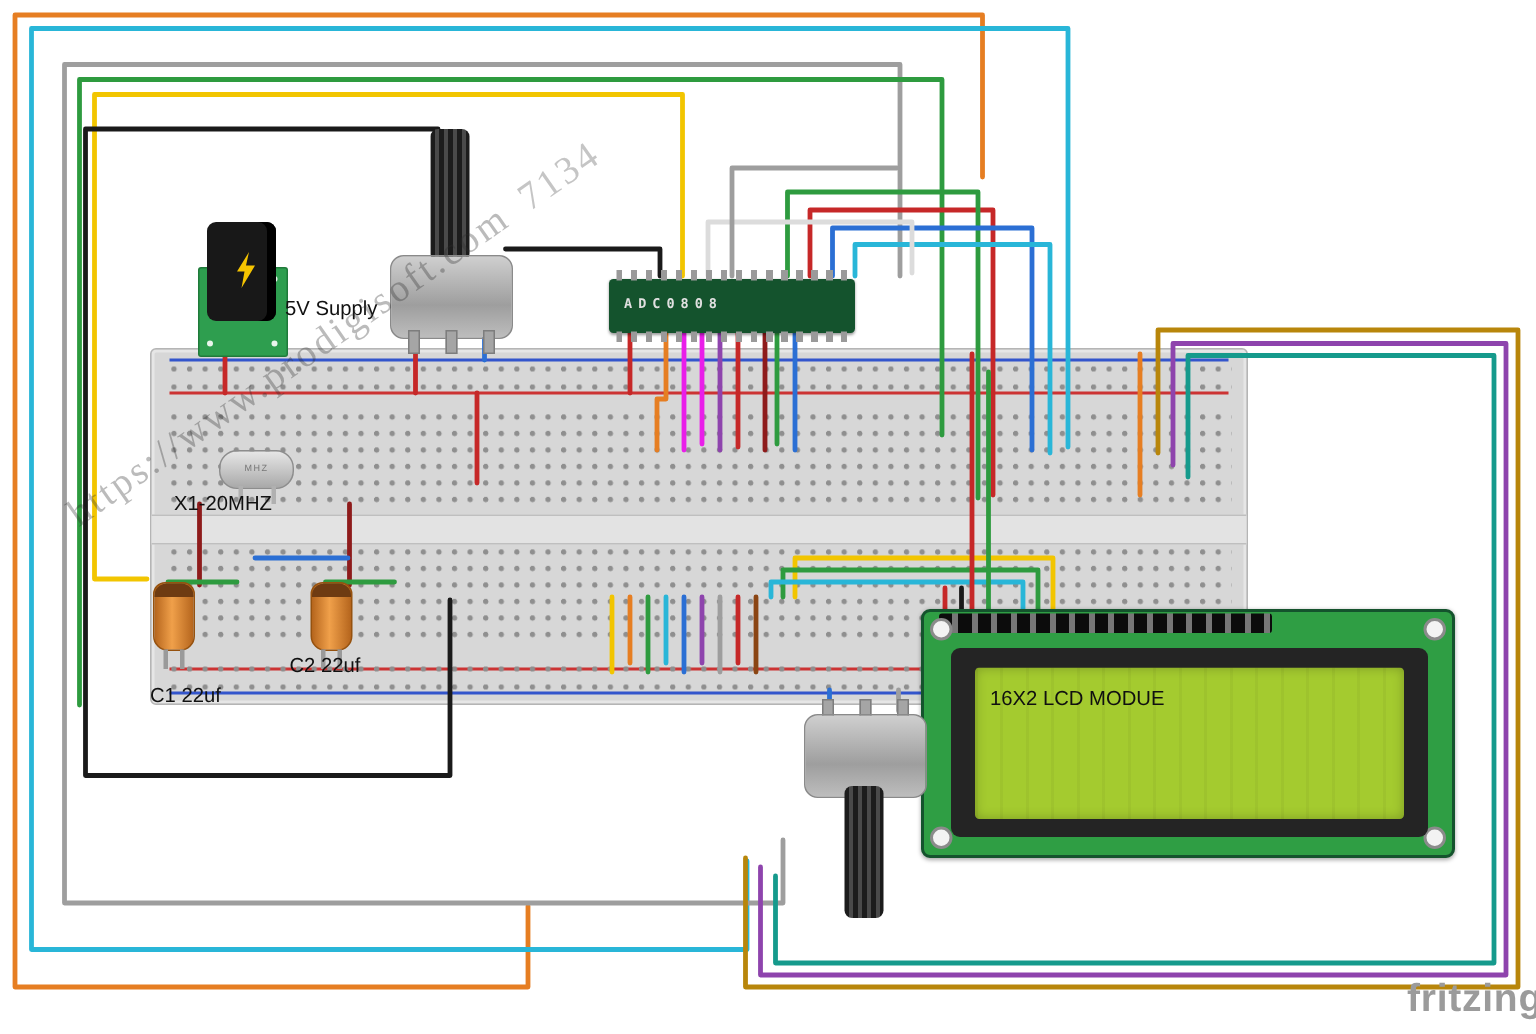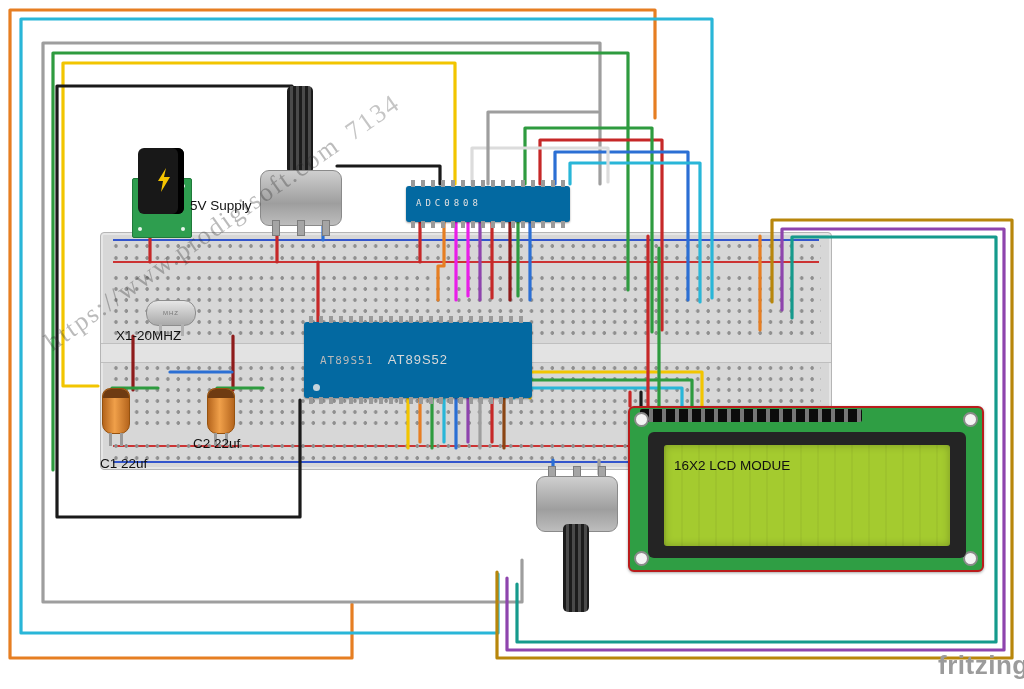--- a/index.html
+++ b/index.html
@@ -31,21 +31,21 @@
   svg.wires path{fill:none;stroke-width:3.2;stroke-linecap:round;stroke-linejoin:round;}
   .w-red{stroke:#c62828;} .w-dred{stroke:#8e1b1b;} .w-black{stroke:#1a1a1a;stroke-width:4;}
   .w-green{stroke:#2e9b3f;} .w-blue{stroke:#2b6fd4;} .w-yellow{stroke:#f2c500;}
   .w-orange{stroke:#e67e22;} .w-cyan{stroke:#29b6d8;} .w-teal{stroke:#159a8c;}
   .w-purple{stroke:#8e44ad;} .w-magenta{stroke:#e91ee9;} .w-gray{stroke:#9e9e9e;}
   .w-white{stroke:#dcdcdc;} .w-gold{stroke:#b8860b;} .w-brown{stroke:#8b4513;}
 
   
   .comp{position:absolute;z-index:8;}
 
-  .ic{background:#0369a1;border-radius:3px;box-shadow:0 1px 2px rgba(0,0,0,.4);}
+  .ic{background:#14532d;border-radius:3px;box-shadow:0 1px 2px rgba(0,0,0,.4);font-weight:bold;}
   .ic .pins-t,.ic .pins-b{position:absolute;left:5px;right:5px;height:7px;
       background:repeating-linear-gradient(90deg,#9a9a9a 0 4px,rgba(0,0,0,0) 4px 10px);}
   .ic .pins-t{top:-6px;} .ic .pins-b{bottom:-6px;}
   .ic .pin1{position:absolute;left:9px;bottom:7px;width:7px;height:7px;border-radius:50%;background:#e8e8e8;opacity:.85;}
   .adc{left:406px;top:186px;width:164px;height:36px;}
   .adc .chip-label{position:absolute;left:10px;top:12px;color:#e0e0e0;font-size:9px;
        font-family:"DejaVu Sans Mono",monospace;letter-spacing:4px;}
   .mcu{left:304px;top:322px;width:228px;height:76px;}
   .mcu .chip-text{position:absolute;left:16px;top:28px;white-space:nowrap;}
   .mcu .sub{color:#b9b9b9;font-size:11px;font-family:"DejaVu Sans Mono",monospace;letter-spacing:1px;}
@@ -86,21 +86,21 @@
   .crystal .leg{position:absolute;top:23px;width:3px;height:12px;background:#b0b0b0;}
 
   
   .cap{width:26px;height:44px;border-radius:8px 8px 10px 10px;position:absolute;
        background:linear-gradient(90deg,#b5651d,#f0a04a 45%,#b5651d);border:1px solid #96520f;}
   .cap .band{position:absolute;left:0;top:0;width:100%;height:9px;border-radius:8px 8px 0 0;background:#6e3b12;}
   .cap .leg{position:absolute;top:44px;width:3px;height:13px;background:#9a9a9a;}
   .cap1{left:102px;top:388px;} .cap2{left:207px;top:388px;}
 
   
-  .lcd{left:628px;top:406px;width:352px;height:162px;background:#2f9e44;border:2px solid #b91c1c;
+  .lcd{left:614px;top:406px;width:352px;height:162px;background:#2f9e44;border:2px solid #14532d;
        border-radius:6px;box-shadow:0 1px 3px rgba(0,0,0,.35);}
   .lcd .hole{position:absolute;width:11px;height:11px;border-radius:50%;background:#f3f3f3;border:2px solid #8b8b8b;}
   .lcd .pins{position:absolute;left:10px;top:1px;width:222px;height:13px;
        background:repeating-linear-gradient(90deg,#0c0c0c 0 9px,#777 9px 13px);border-radius:2px;}
   .lcd .bezel{position:absolute;left:18px;top:24px;width:318px;height:126px;background:#242424;border-radius:6px;}
   .lcd .screen{position:absolute;left:34px;top:37px;width:286px;height:101px;background:#a4cb2f;
        border-radius:3px;box-shadow:inset 0 0 8px rgba(0,0,0,.25);
        background-image:repeating-linear-gradient(90deg,rgba(0,0,0,.04) 0 2px,rgba(0,0,0,0) 2px 17px);}
   .lcd .screen-label{position:absolute;left:10px;top:13px;font-size:13.5px;color:#101010;}
 
@@ -230,29 +230,20 @@
     <div class="leg" style="left:37px"></div>
     <div class="leg" style="left:62px"></div>
   </div>
 
   <div class="comp ic adc">
     <div class="pins-t"></div>
     <div class="pins-b"></div>
     <div class="chip-label">ADC0808</div>
   </div>
 
-  <div class="comp ic mcu">
-    <div class="pins-t"></div>
-    <div class="pins-b"></div>
-    <div class="pin1"></div>
-    <div class="chip-text">
-      <span class="sub">AT89S51</span>
-      <span class="main">AT89S52</span>
-    </div>
-  </div>
 
   <div class="comp crystal">
     <span class="xtext">MHZ</span>
     <div class="leg" style="left:12px"></div>
     <div class="leg" style="left:34px"></div>
   </div>
   <div class="freelabel lbl-xtal">X1-20MHZ</div>
 
   <div class="comp cap cap1">
     <div class="band"></div>

